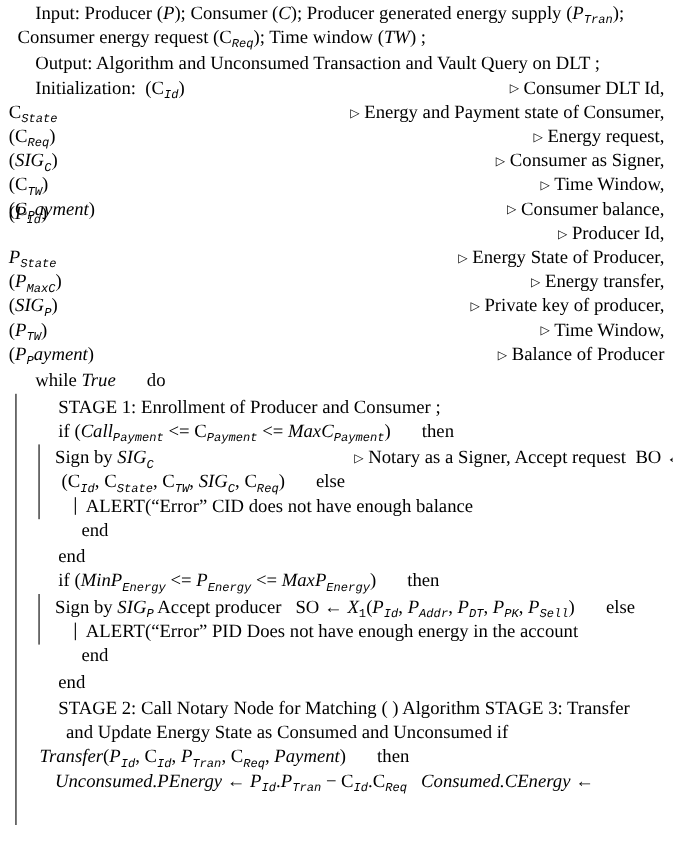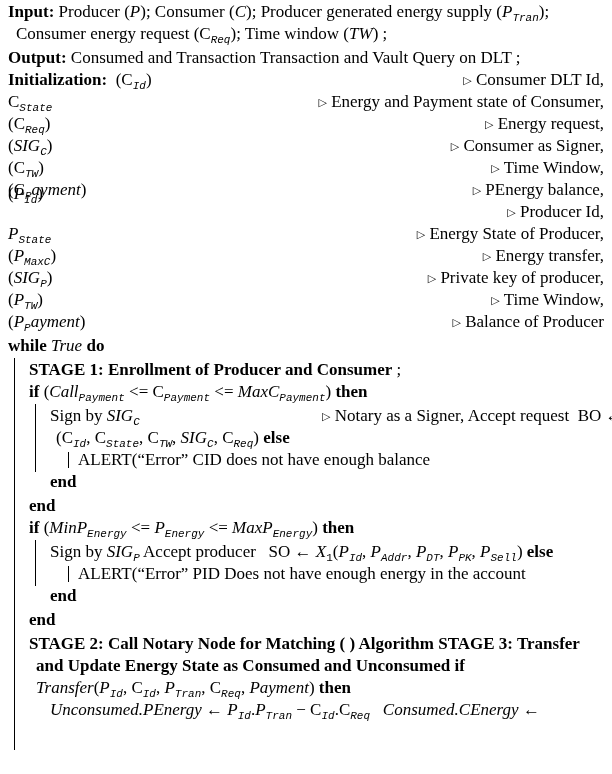--- a/index.html
+++ b/index.html
@@ -1,52 +1,52 @@
 <!DOCTYPE html>
 <html><head>
 <meta charset="utf-8">
 <style>
   html,body{margin:0;padding:0;background:#ffffff;}
   body{width:612px;height:774px;overflow:hidden;position:relative;
        font-family:"Liberation Serif","DejaVu Serif",serif;color:#000;font-size:17px;}
   .ln{position:absolute;left:0;white-space:nowrap;line-height:20px;height:22px;}
   .cm{position:absolute;right:8px;white-space:nowrap;line-height:20px;}
-  .b{font-weight:bold;}
+  .b{font-weight:normal;margin-left:24px;}
   .i{font-style:italic;}
   sub{font-size:11px;font-style:italic;vertical-align:-4px;line-height:0;font-family:Liberation Mono, monospace;}
   .bar{position:absolute;width:1px;background:#000;}
   .tri{font-size:11px;vertical-align:1px;}
 </style>
 </head>
 <body>
 
 <div>
 
   <div class="ln" style="top:2px;left:8px"><span class="b">Input:</span> Producer (<span class="i">P</span>); Consumer (<span class="i">C</span>); Producer generated energy supply (<span class="i">P</span><sub>Tran</sub>);</div>
   <div class="ln" style="top:24px;left:16px">Consumer energy request (C<sub>Req</sub>); Time window (<span class="i">TW</span>) ;</div>
 
-  <div class="ln" style="top:48px;left:8px"><span class="b">Output:</span><span> Consumed and Transaction Transaction and Vault Query on DLT ;</span></div>
+  <div class="ln" style="top:48px;left:8px"><span class="b">Output:</span><span> Algorithm and Unconsumed Transaction and Vault Query on DLT ;</span></div>
 
   <div class="ln" style="top:70px;left:8px"><span class="b">Initialization:</span>&nbsp; (C<sub>Id</sub>)</div>
   <div class="cm" style="top:70px"><span class="tri">▷</span> <span>Consumer DLT Id,</span></div>
 
   <div class="ln" style="top:92px;left:8px">C<sub>State</sub></div>
   <div class="cm" style="top:92px"><span class="tri">▷</span> <span>Energy and Payment state of Consumer,</span></div>
 
   <div class="ln" style="top:114px;left:8px">(C<sub>Req</sub>)</div>
   <div class="cm" style="top:114px"><span class="tri">▷</span> <span>Energy request,</span></div>
 
   <div class="ln" style="top:136px;left:8px">(<span class="i">SIG</span><sub>C</sub>)</div>
   <div class="cm" style="top:136px"><span class="tri">▷</span> <span>Consumer as Signer,</span></div>
 
   <div class="ln" style="top:158px;left:8px">(C<sub>TW</sub>)</div>
   <div class="cm" style="top:158px"><span class="tri">▷</span> <span>Time Window,</span></div>
 
   <div class="ln" style="top:180px;left:8px">(C<sub>P</sub><span class="i">ayment</span>)</div>
-  <div class="cm" style="top:180px"><span class="tri">▷</span> <span>PEnergy balance,</span></div>
+  <div class="cm" style="top:180px"><span class="tri">▷</span> <span>Consumer balance,</span></div>
 
   <div class="ln" style="top:184px;left:8px">(<span class="i">P</span><sub>Id</sub>)</div>
   <div class="cm" style="top:202px"><span class="tri">▷</span> <span>Producer Id,</span></div>
 
   <div class="ln" style="top:224px;left:8px"><span class="i">P</span><sub>State</sub></div>
   <div class="cm" style="top:224px"><span class="tri">▷</span> <span>Energy State of Producer,</span></div>
 
   <div class="ln" style="top:246px;left:8px">(<span class="i">P</span><sub>MaxC</sub>)</div>
   <div class="cm" style="top:246px"><span class="tri">▷</span> <span>Energy transfer,</span></div>
 

